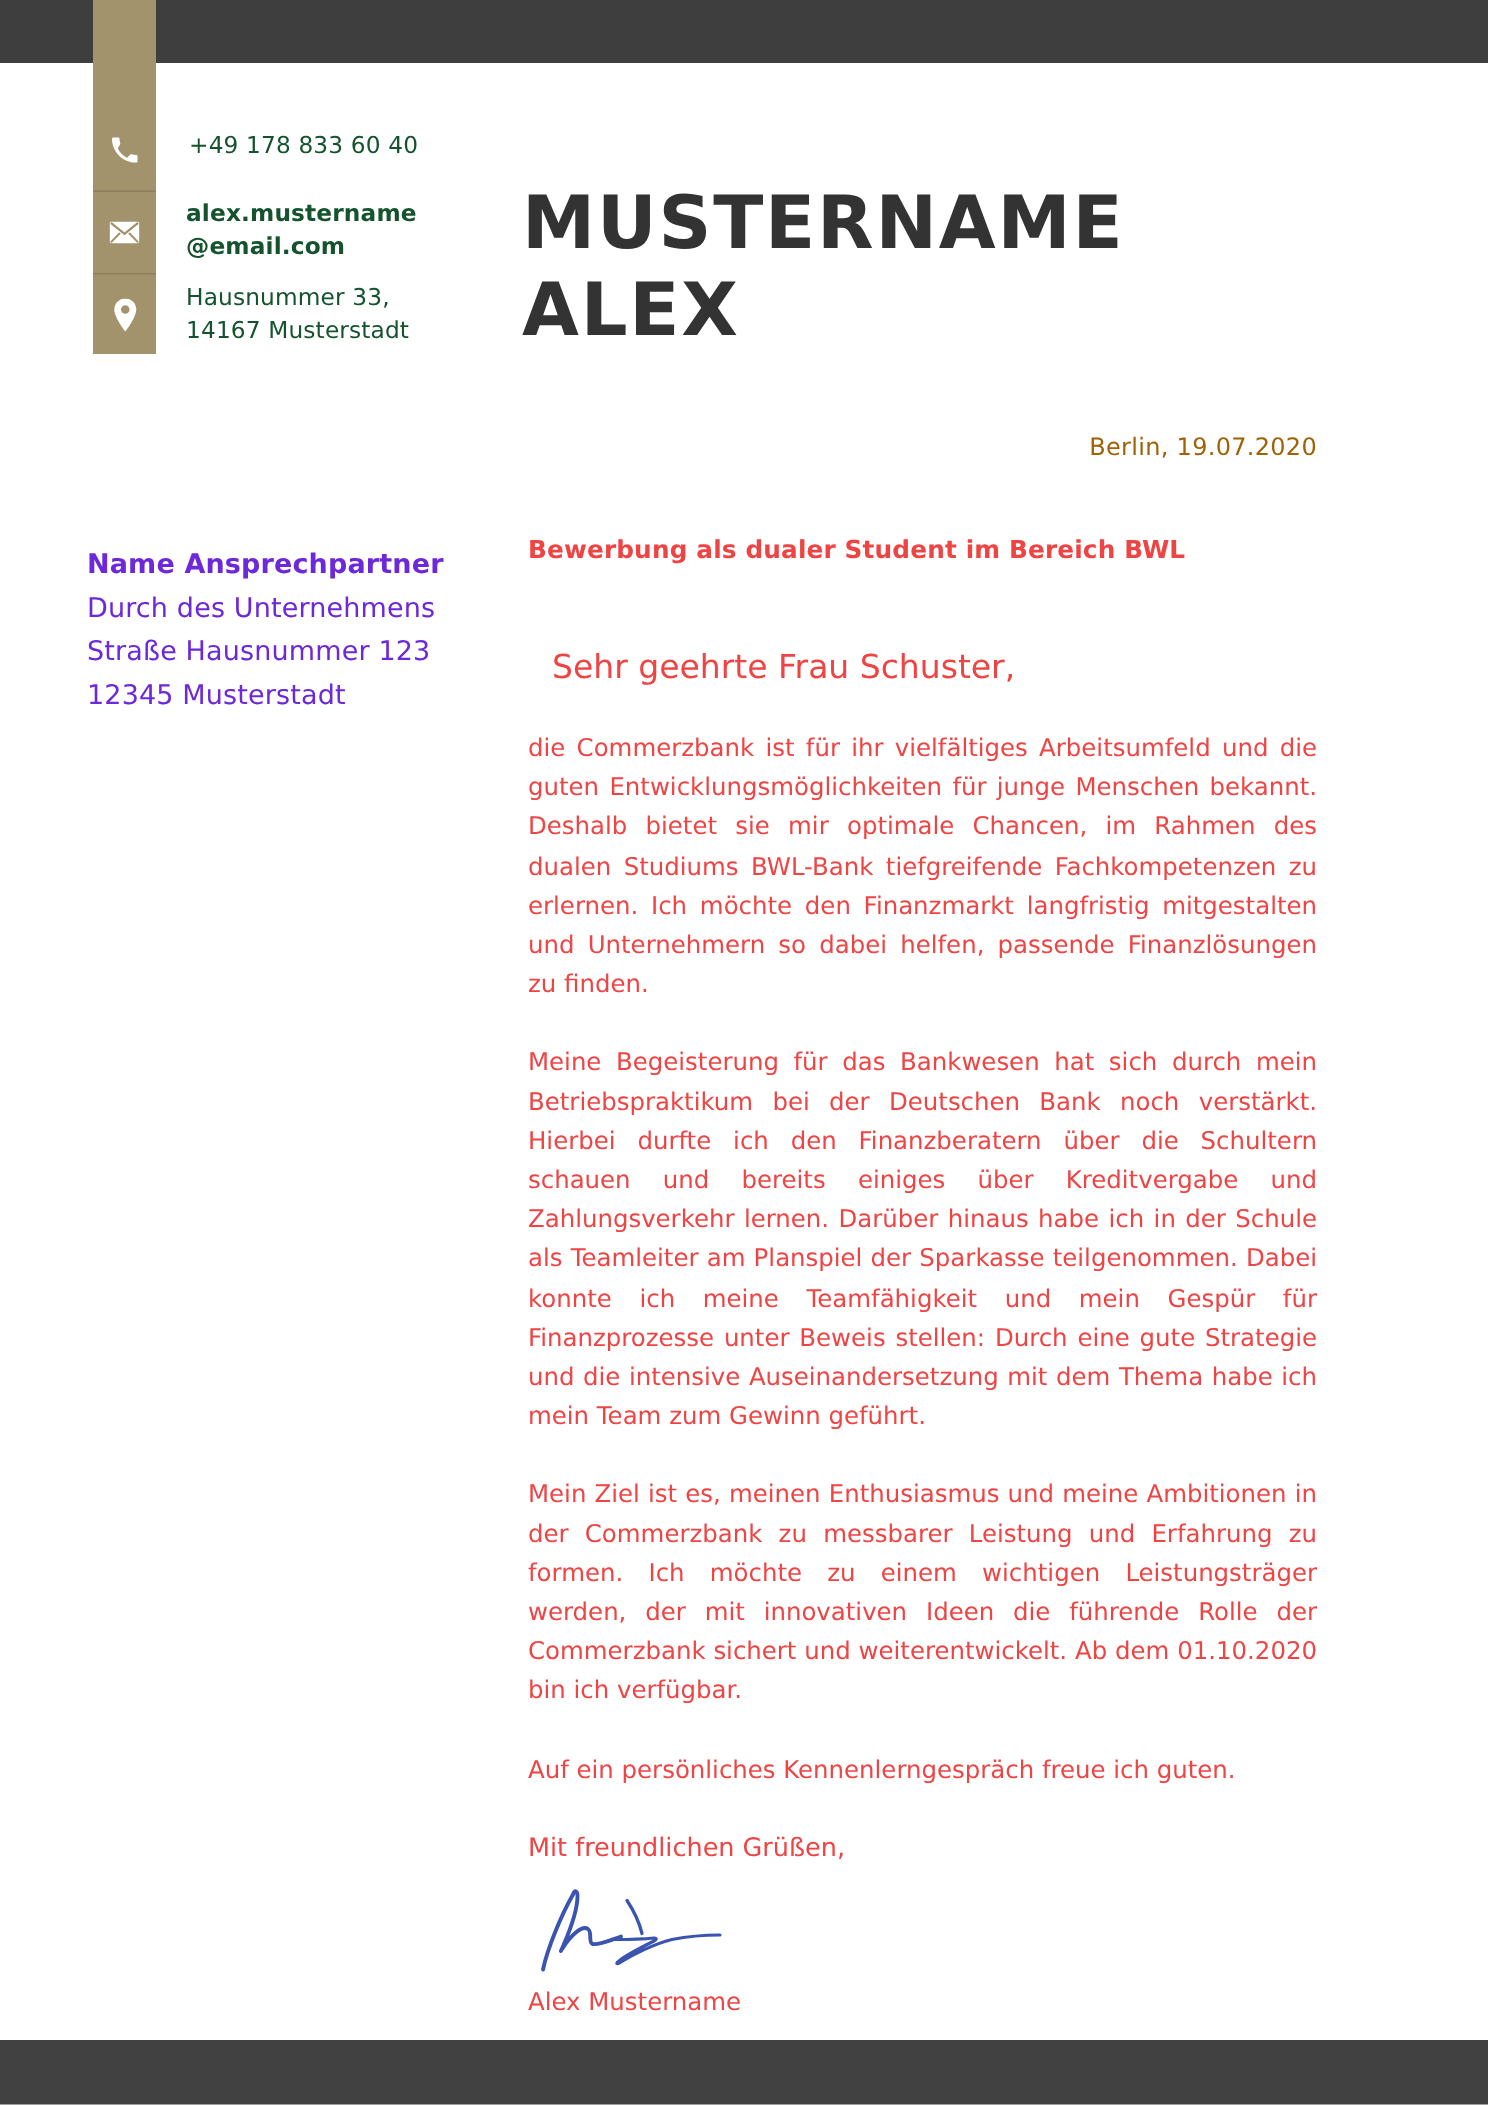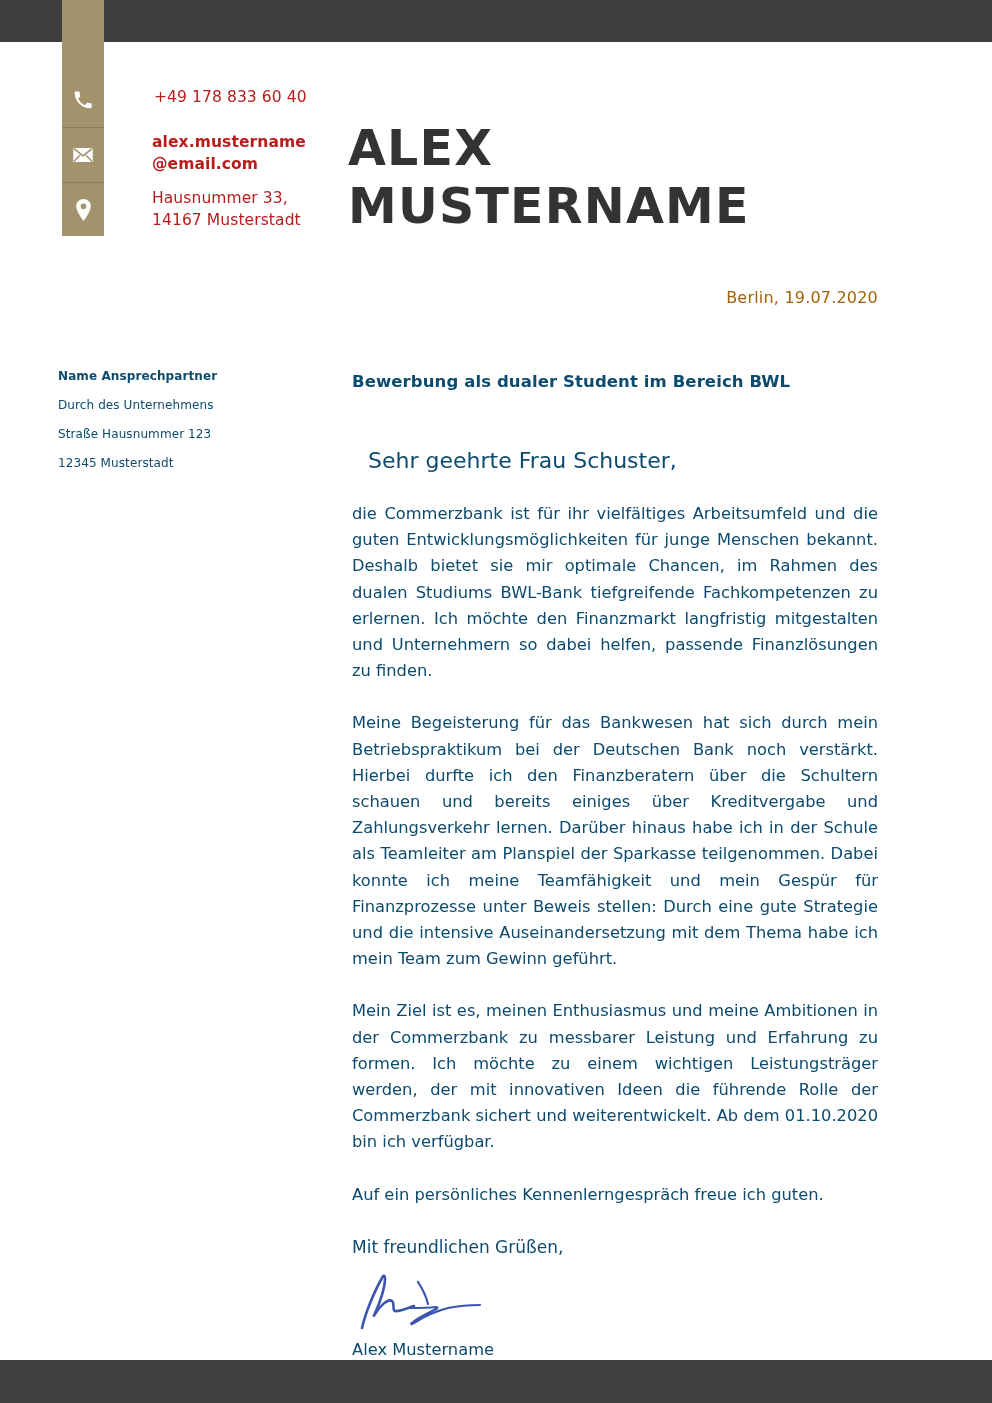--- a/index.html
+++ b/index.html
@@ -73,23 +73,22 @@
   .contact-list {
     position: absolute;
     left: 124px;
     top: 86px;
     width: 200px;
     z-index: 4;
   }
   .contact-item {
     font-size: 15.5px;
     line-height: 22px;
-    color: #b91c1c;
+    color: #14532d;
     letter-spacing: 0.1px;
-    margin-left: 28px;
   }
   .contact-item.ci1 { position:absolute; left:2px; top: 0px; white-space: nowrap;}
   .contact-item.ci2 { position:absolute; left:0px; top: 45px; width: 190px; font-weight: bold;}
   .contact-item.ci3 { position:absolute; left:0px; top: 101px; width: 190px;}
 
   
   .name-heading {
     position: absolute;
     left: 348px;
     top: 120px;
@@ -116,35 +115,35 @@
   }
 
   
   .recipient {
     position: absolute;
     left: 58px;
     top: 362px;
     width: 260px;
   }
   .recipient .rline {
-    font-size: 12px;
+    font-size: 18px;
     line-height: 29px;
-    color: #0c4a6e;
+    color: #6d28d9;
     letter-spacing: 0.1px;
     white-space: nowrap;
   }
   .recipient .rline.bold { font-weight: 700; }
 
   
   .letter {
     position: absolute;
     left: 352px;
-    top: 371px;
+    top: 356px;
     width: 526px;
-    color: #0c4a6e;
+    color: #ef4444;
   }
   .subject {
     font-size: 16.5px;
     font-weight: 700;
     letter-spacing: 0.1px;
     margin: 0 0 56px 0;
     line-height: 22px;
   }
   .salutation {
     font-size: 22px;
@@ -214,22 +213,22 @@
       <span>alex.mustername</span><br>
       <span>@email.com</span>
     </div>
     <div class="contact-item ci3">
       <span>Hausnummer 33,</span><br>
       <span>14167 Musterstadt</span>
     </div>
   </div>
 
   <div class="name-heading">
+    <span class="ln">MUSTERNAME</span>
     <span class="ln">ALEX</span>
-    <span class="ln">MUSTERNAME</span>
   </div>
 
   <div class="date-line">Berlin, 19.07.2020</div>
 
   <div class="recipient">
     <div class="rline bold">Name Ansprechpartner</div>
     <div class="rline">Durch des Unternehmens</div>
     <div class="rline">Straße Hausnummer 123</div>
     <div class="rline">12345 Musterstadt</div>
   </div>

